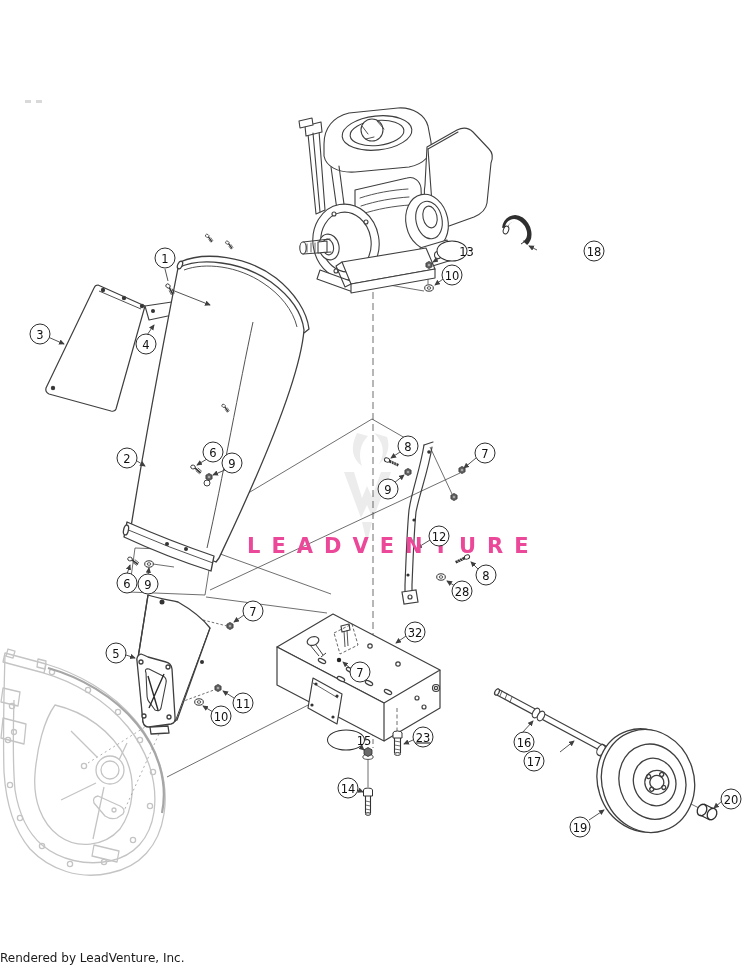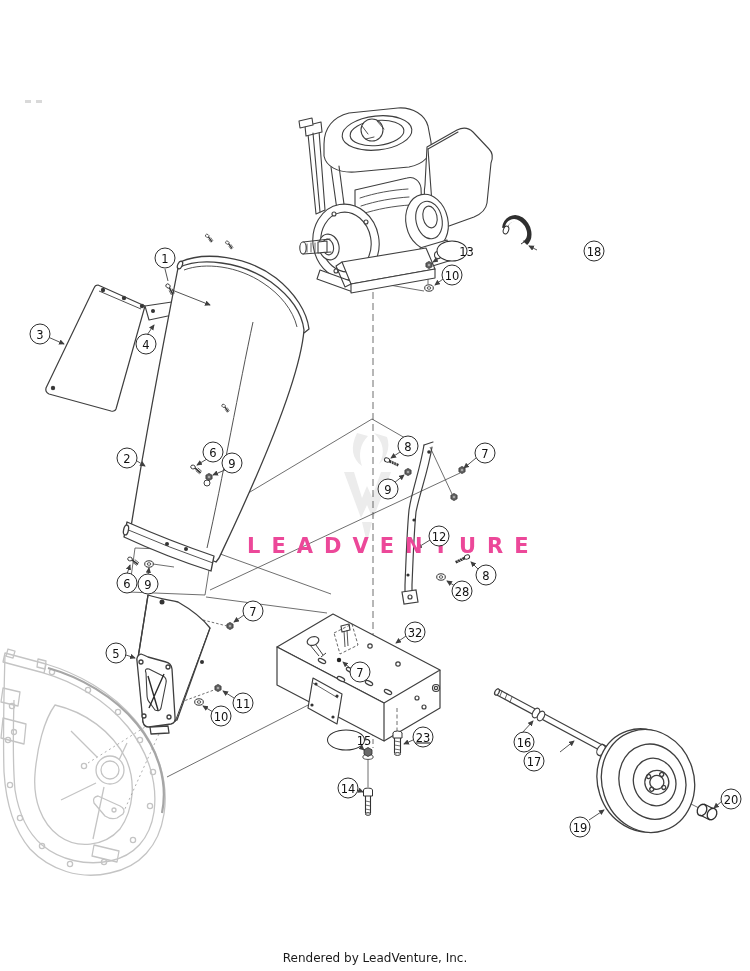--- a/index.html
+++ b/index.html
@@ -7,21 +7,21 @@
          font-family:"DejaVu Sans",sans-serif;}
   .art{position:absolute;left:0;top:0;}
   .callout{position:absolute;width:21px;height:21px;box-sizing:border-box;
            border:1.4px solid #2d2d2d;border-radius:50%;background:#fff;
            display:flex;align-items:center;justify-content:center;
            font:11.5px "DejaVu Sans",sans-serif;color:#111;
            transform:translate(-50%,-50%);z-index:5;}
   .watermark-text{position:absolute;left:247px;top:534px;z-index:1;
            font-family:"DejaVu Sans",sans-serif;font-size:21px;font-weight:bold;
            letter-spacing:11px;color:#ec4899;white-space:nowrap;user-select:none;}
-  .footer{position:absolute;left:0;right:0;top:951px;text-align:center;
+  .footer{position:absolute;left:0;right:0;top:951px;text-align:left;
            font:12px "DejaVu Sans",sans-serif;color:#1a1a1a;}
   .faint-dash{position:absolute;background:#d9d9d9;width:6px;height:3px;}
 </style>
 </head>
 <body>
 
 <div class="stage">
 
   <div class="faint-dash" style="left:25px;top:100px"></div>
   <div class="faint-dash" style="left:36px;top:100px"></div>

